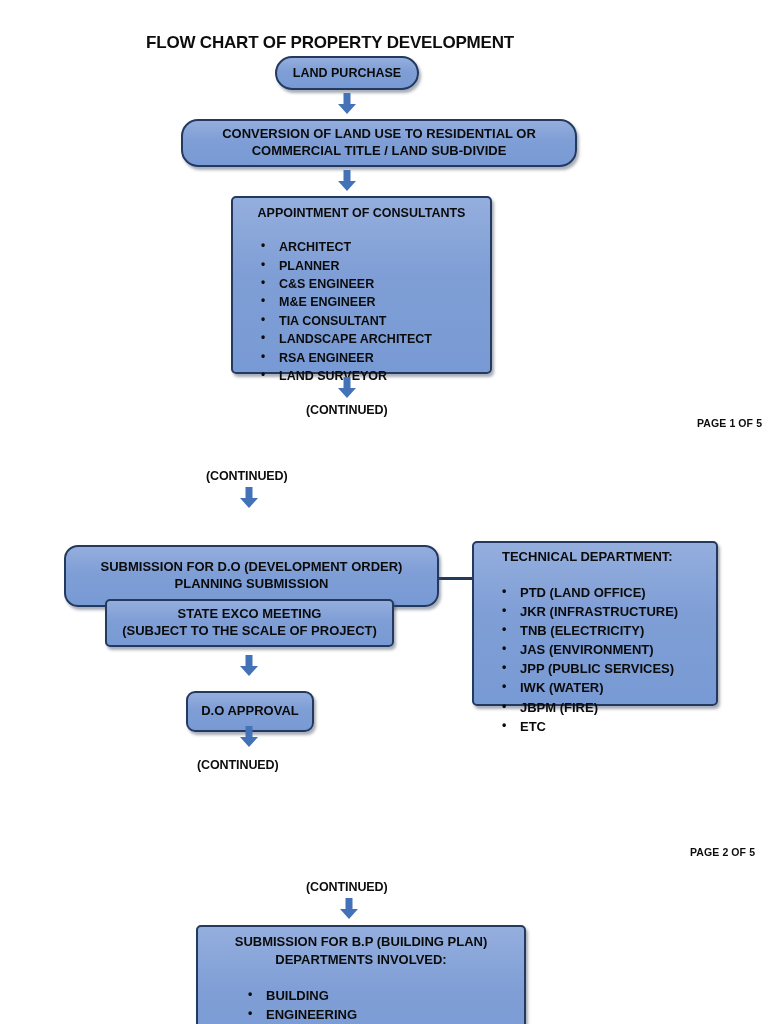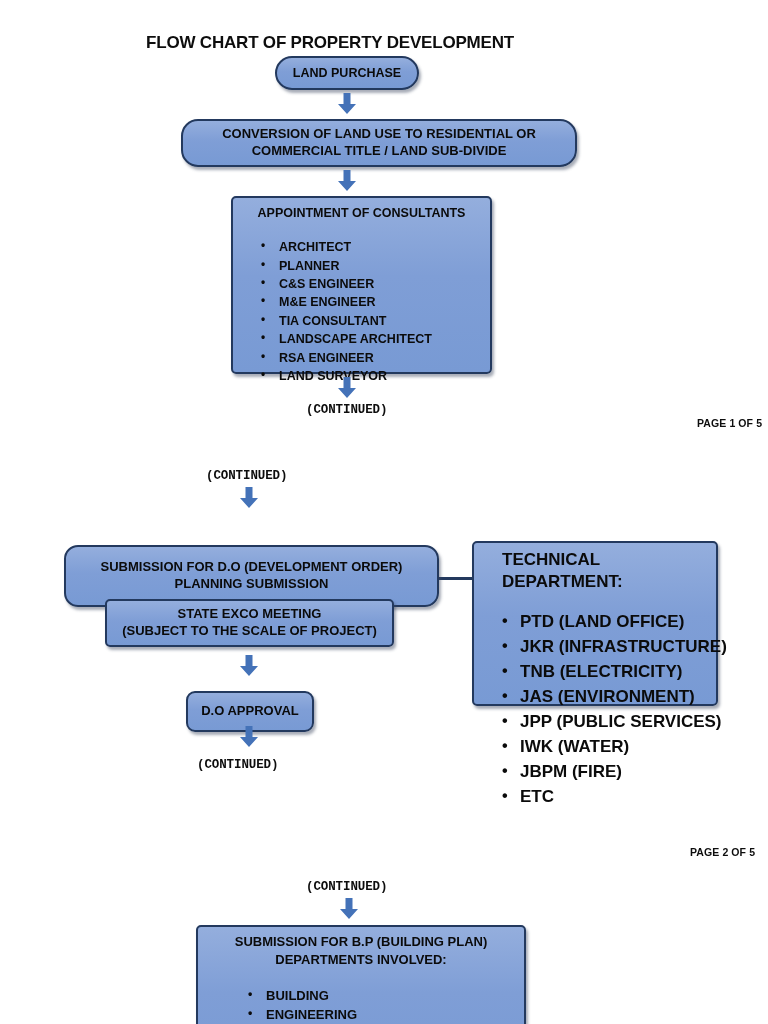--- a/index.html
+++ b/index.html
@@ -97,21 +97,20 @@
   
   .lbl {
     position: absolute;
     font-weight: bold;
     color: #0d0d0d;
     white-space: nowrap;
   }
   .continued {
     font-size: 12.5px;
     letter-spacing: -0.1px;
-    font-family: Liberation Mono, monospace;
   }
   .pagefoot {
     font-size: 10.5px;
     letter-spacing: 0.1px;
   }
 
   
   .connector {
     position: absolute;
     background: #23395e;
@@ -177,21 +176,21 @@
     </svg>
   </div>
 
   <div class="connector" style="left:437px; top:577px; width:40px; height:2.5px;"></div>
 
   <div class="fbox" style="left:64px; top:545px; width:375px; height:62px; font-size:13px; border-radius:14px;">
     <div class="line">SUBMISSION FOR D.O (DEVELOPMENT ORDER)</div>
     <div class="line">PLANNING SUBMISSION</div>
   </div>
 
-  <div class="fbox lg-radius" style="left:472px; top:541px; width:246px; height:165px; font-size:17px; justify-content:flex-start; padding-top:6px;">
+  <div class="fbox lg-radius" style="left:472px; top:541px; width:246px; height:165px; font-size:13px; justify-content:flex-start; padding-top:6px;">
     <div class="head" style="text-align:left; padding-left:28px;">TECHNICAL DEPARTMENT:</div>
     <ul>
       <li>PTD (LAND OFFICE)</li>
       <li>JKR (INFRASTRUCTURE)</li>
       <li>TNB (ELECTRICITY)</li>
       <li>JAS (ENVIRONMENT)</li>
       <li>JPP (PUBLIC SERVICES)</li>
       <li>IWK (WATER)</li>
       <li>JBPM (FIRE)</li>
       <li>ETC</li>

